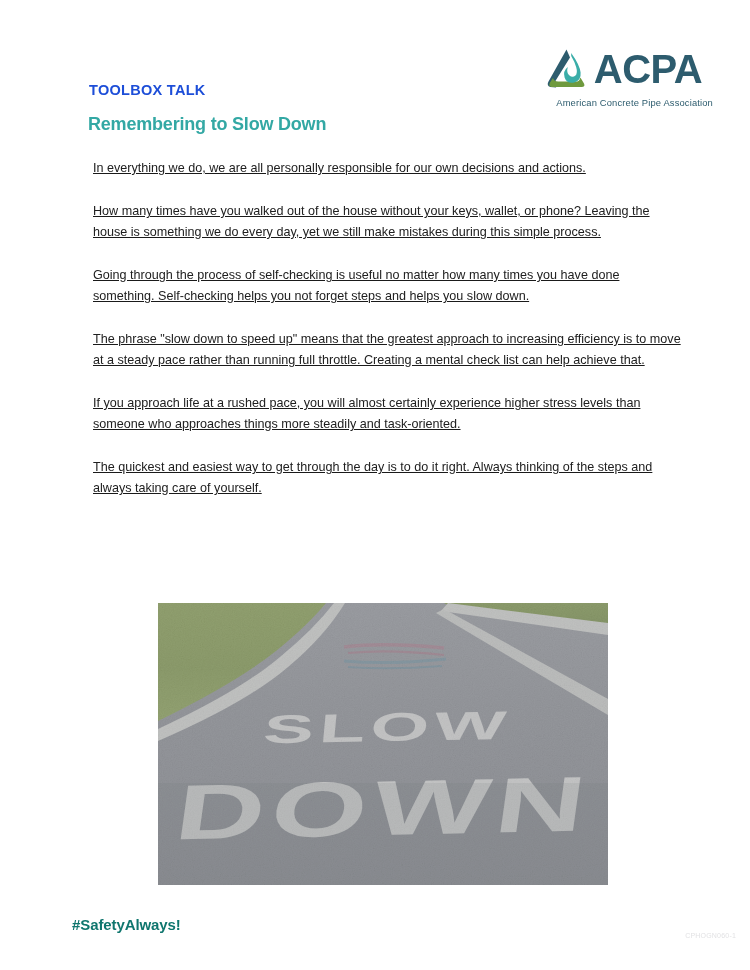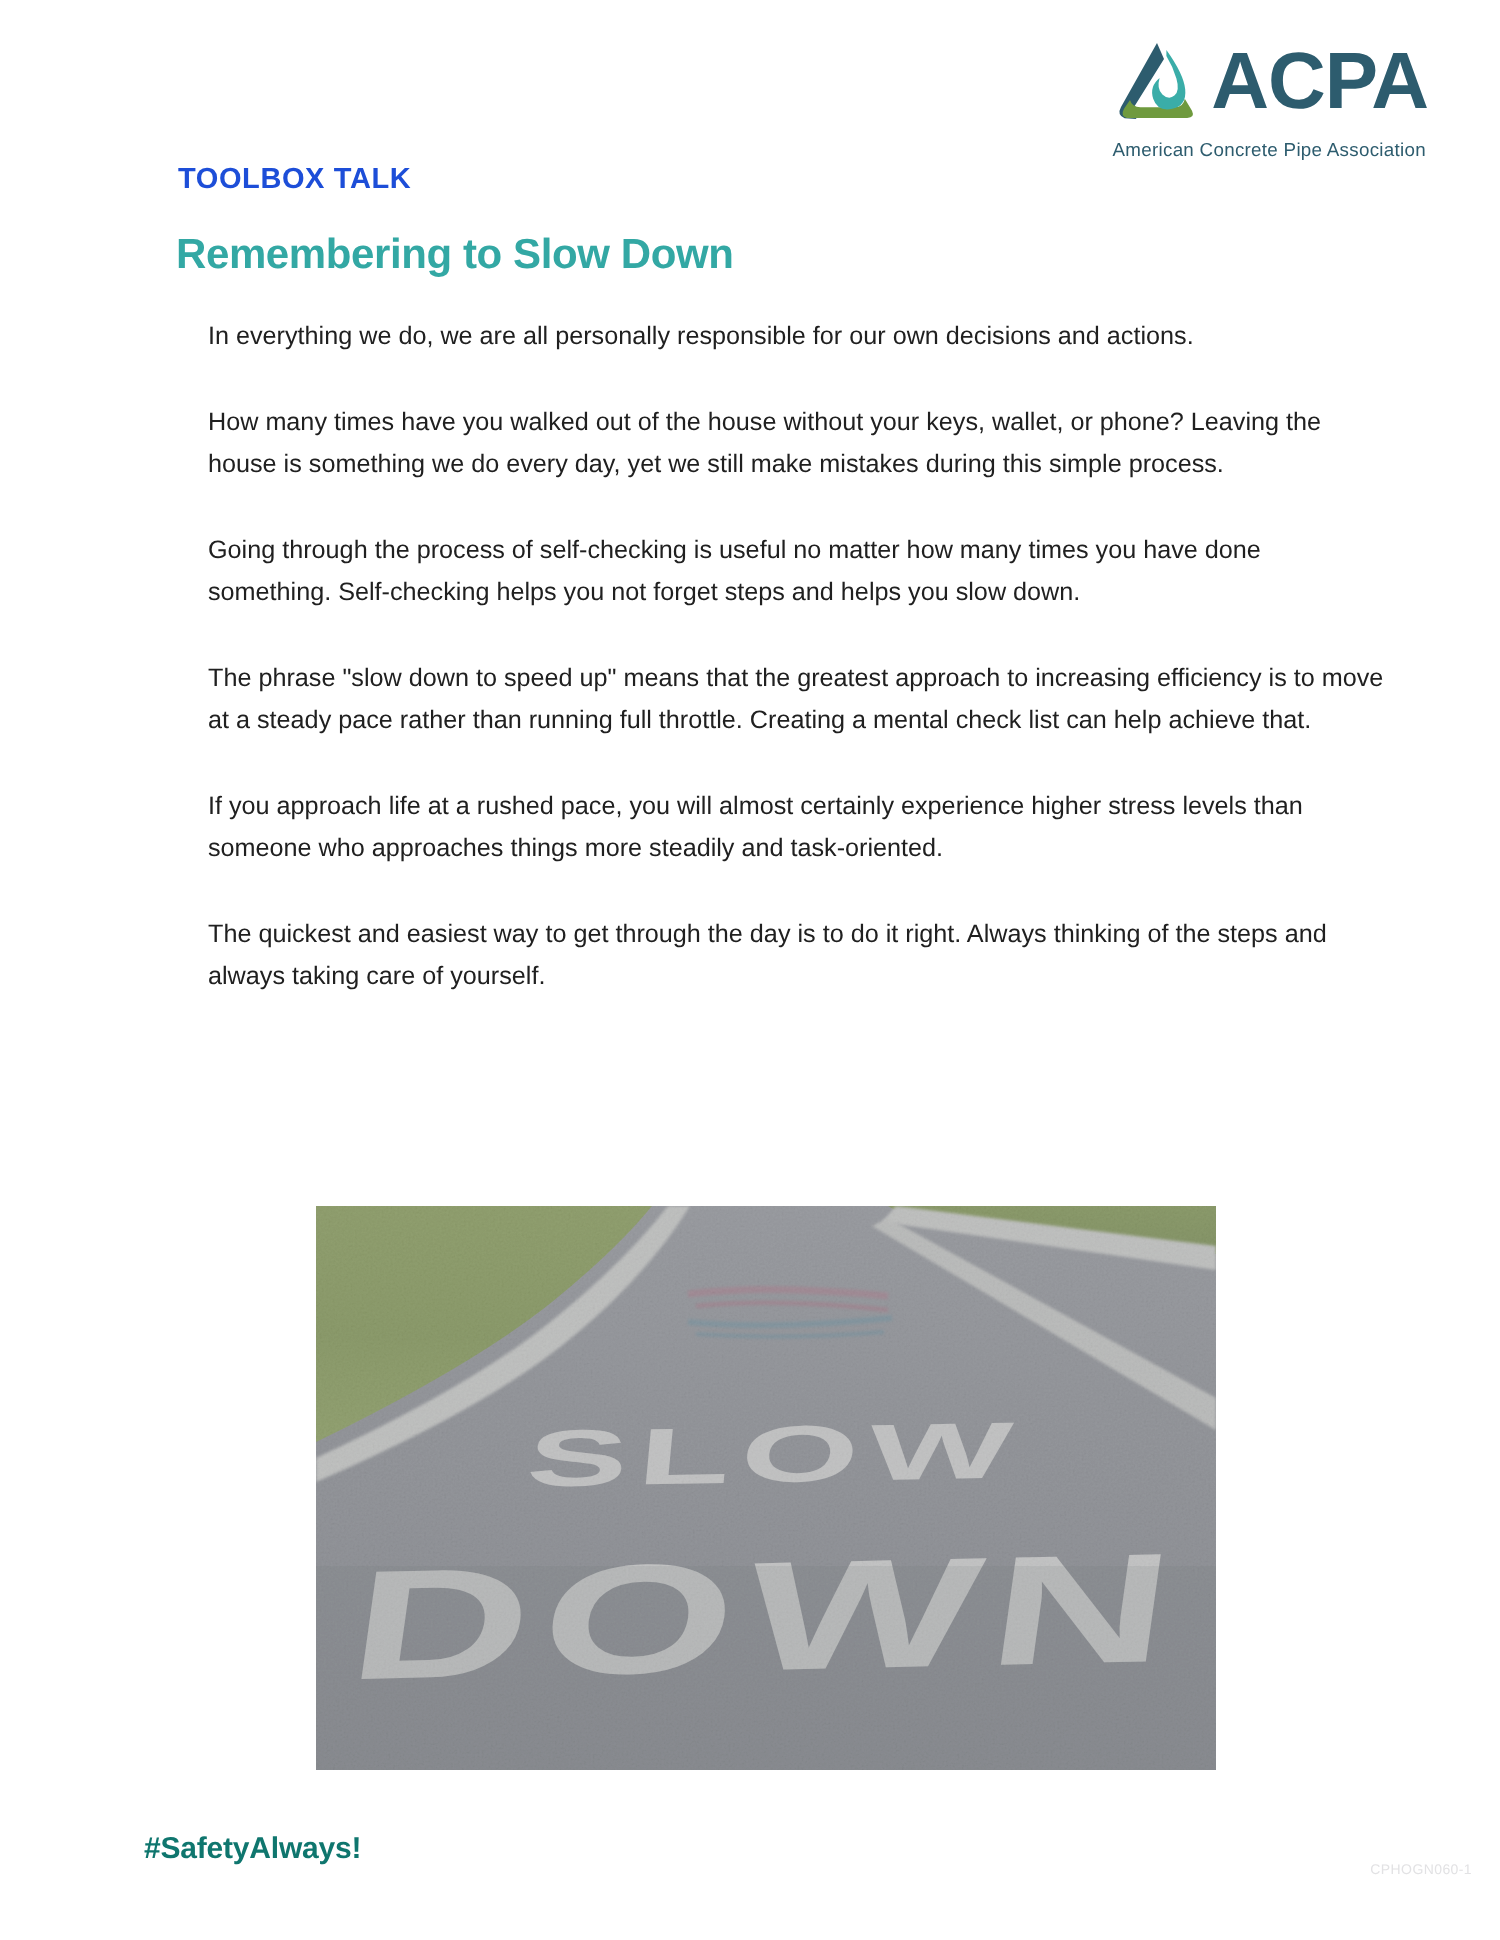--- a/index.html
+++ b/index.html
@@ -29,22 +29,23 @@
   .logo-block {
     position: absolute;
     top: 18px;
     right: 36px;
     width: 182px;
     height: 66px;
   }
   .logo-row {
     display: flex;
     align-items: center;
-    justify-content: flex-end;
+    justify-content: center;
     height: 46px;
+    margin-top: 28px;
   }
   .logo-mark {
     width: 46px;
     height: 44px;
     flex: 0 0 46px;
     margin-right: 4px;
   }
   .logo-word {
     font-family: "Liberation Sans", sans-serif;
     font-weight: bold;
@@ -71,32 +72,33 @@
     top: 82px;
     font-size: 14.5px;
     font-weight: bold;
     letter-spacing: 0.3px;
     color: #1d4ed8;
   }
   .headline {
     position: absolute;
     left: 88px;
     top: 102px;
-    font-size: 21px;
+    font-size: 18px;
     font-weight: bold;
     letter-spacing: -0.2px;
     color: #33a8a4;
   }
 
   
   .body-copy {
     position: absolute;
-    left: 104px;
+    left: 93px;
     top: 158px;
     width: 590px;
+    text-decoration: underline;
   }
   .body-copy p {
     margin: 0 0 22px 0;
     font-size: 12.6px;
     line-height: 21px;
     color: #202020;
   }
 
   
   .photo {

